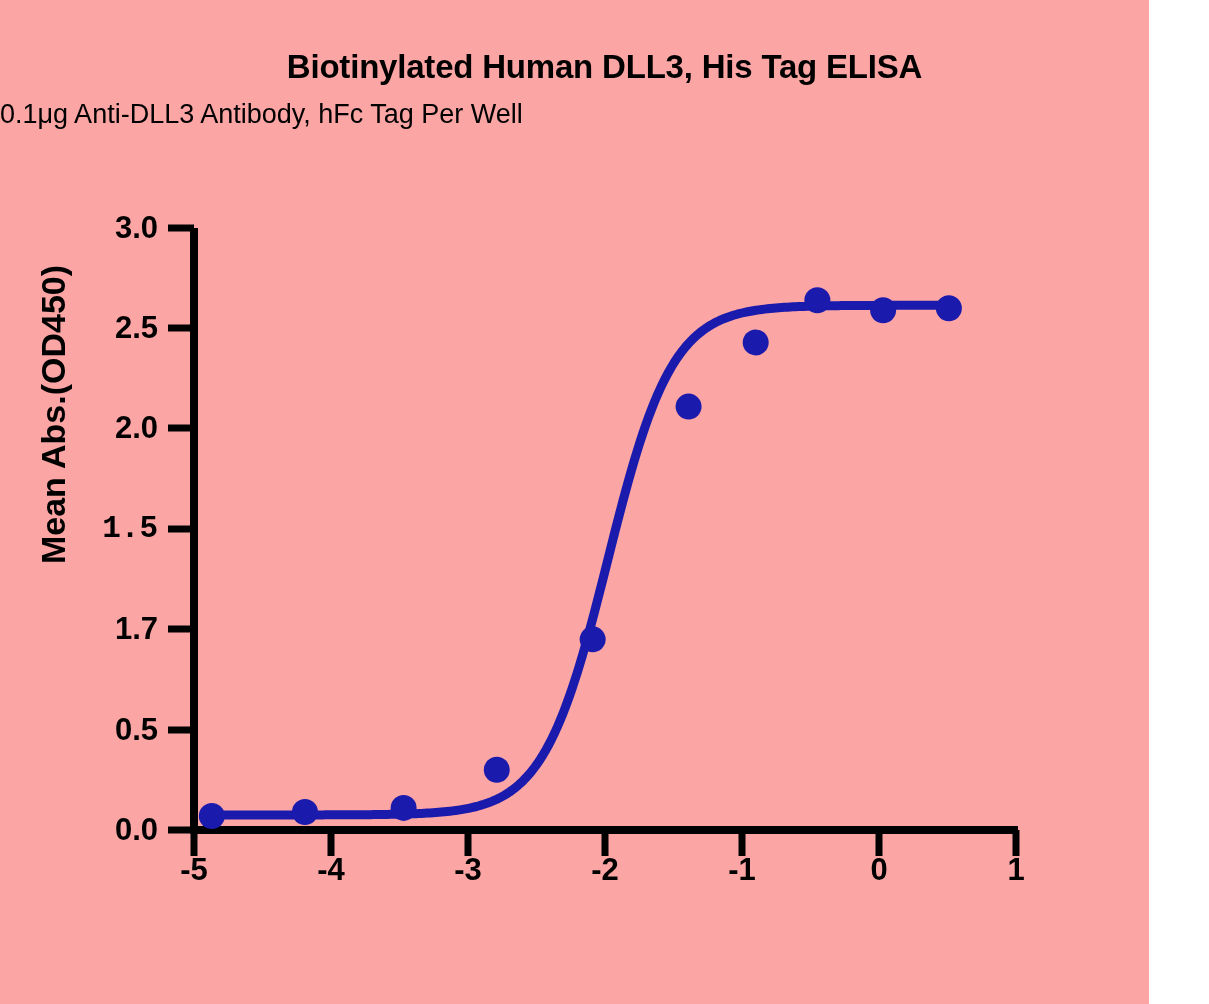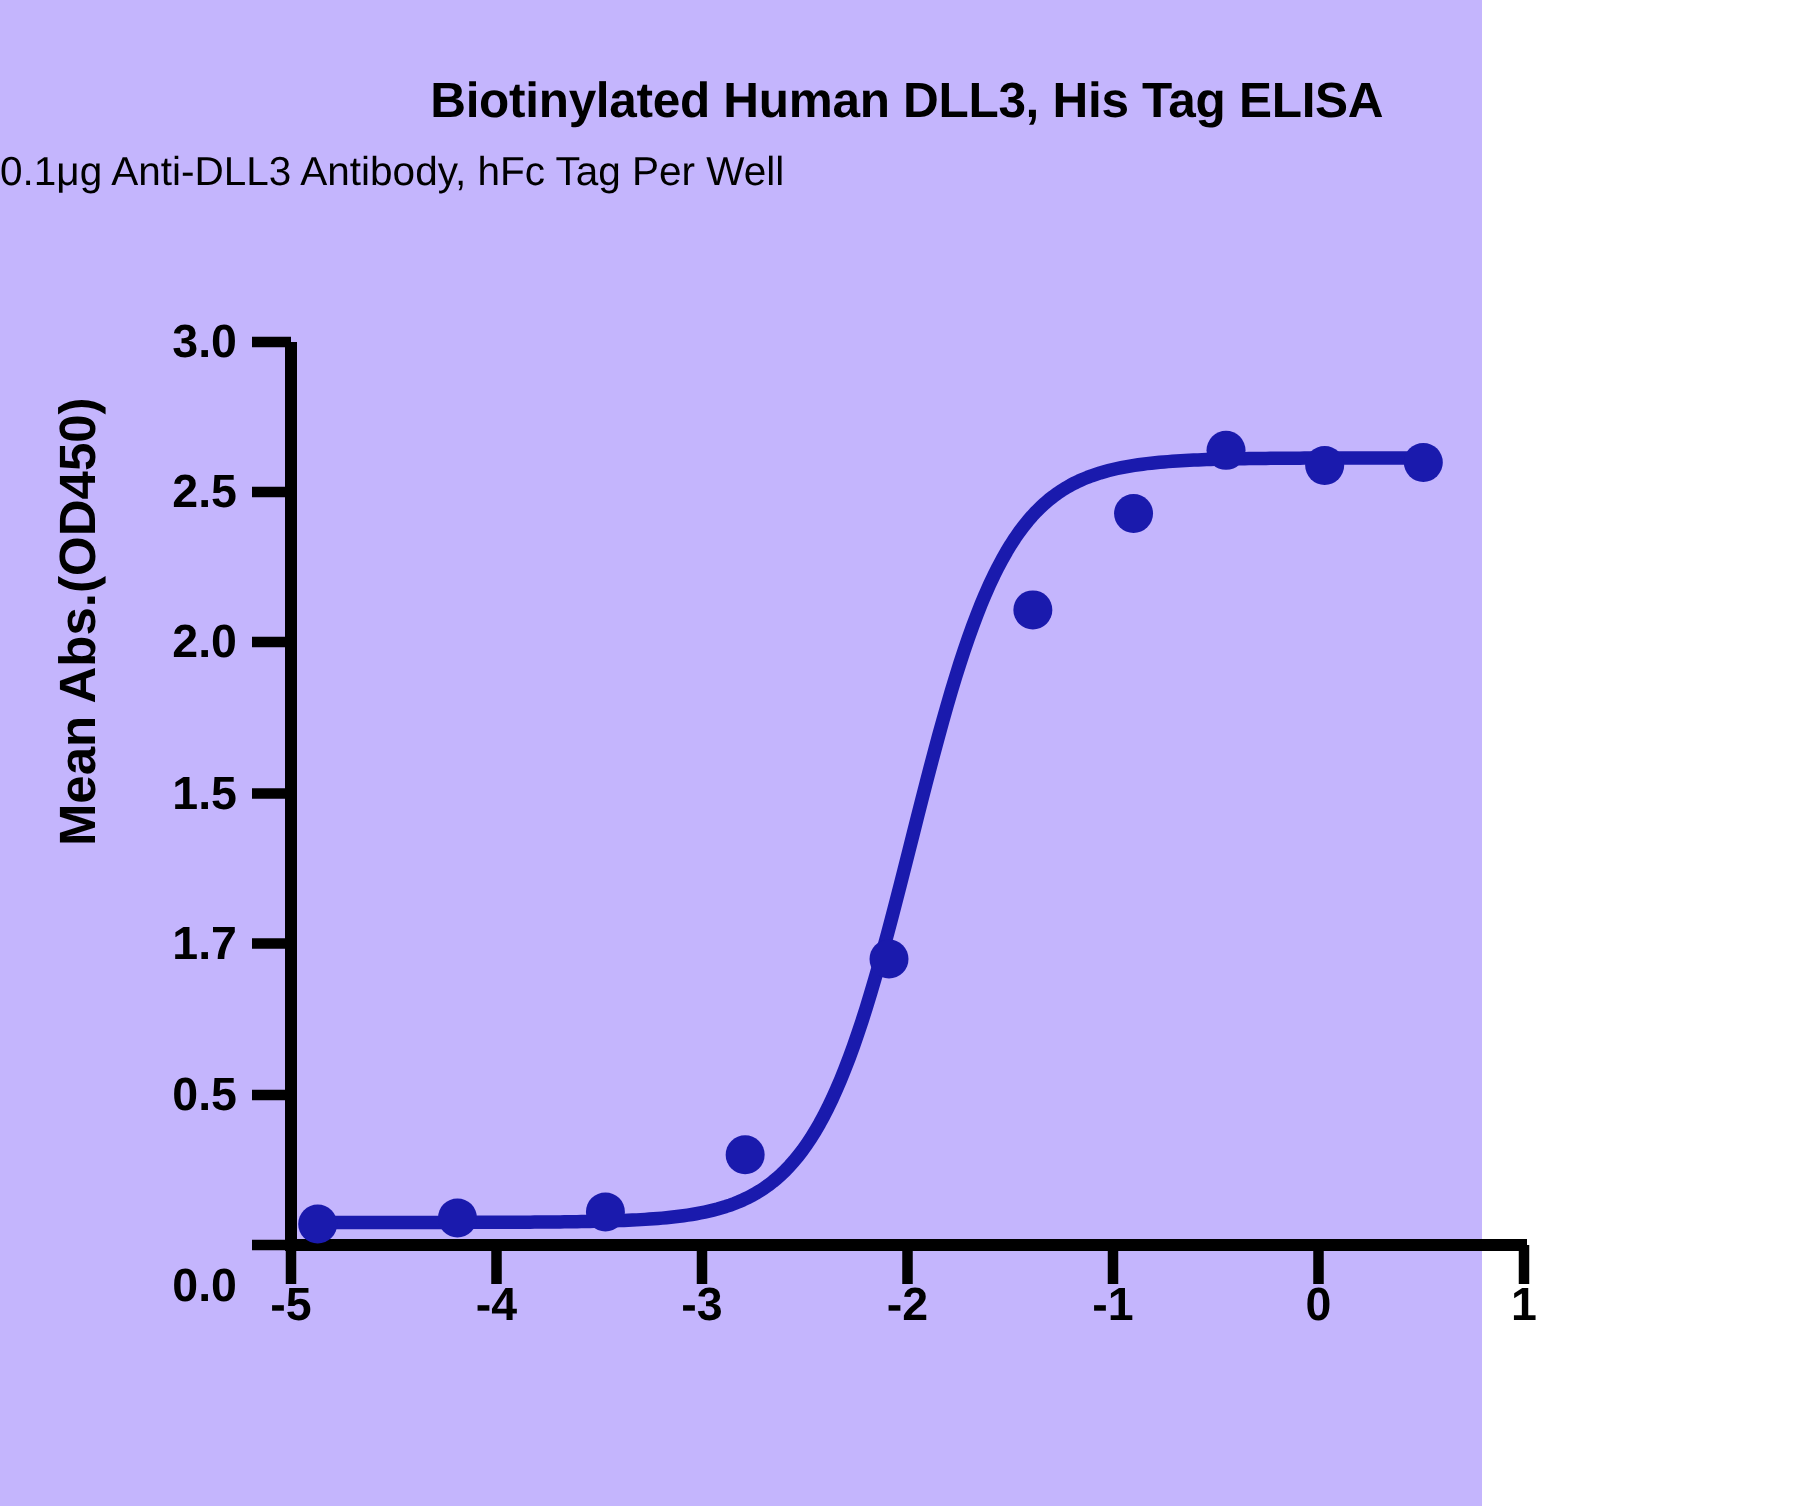--- a/index.html
+++ b/index.html
@@ -10,23 +10,23 @@
   }
   body {
     width: 1209px;
     height: 1004px;
     font-family: "Liberation Sans", sans-serif;
     color: #000000;
     overflow: hidden;
   }
   #figure {
     position: relative;
-    width: 988px;
+    width: 1149px;
     height: 1004px;
-    background: #c4b5fd;
+    background: #fca5a5;
   }
   #chart-title {
     position: absolute;
     top: 48px;
     left: 0;
     width: 1209px;
     text-align: center;
     font-size: 33px;
     font-weight: bold;
     letter-spacing: -0.2px;
@@ -91,24 +91,24 @@
   <div id="chart-title">Biotinylated Human DLL3, His Tag ELISA</div>
 
   <div id="chart-subtitle">0.1μg Anti-DLL3 Antibody, hFc Tag Per Well</div>
 
   <div id="y-axis-title">Mean Abs.(OD450)</div>
 
 
   <div class="tick-label ytick-label" style="left:48px; top:210px;">3.0</div>
   <div class="tick-label ytick-label" style="left:48px; top:310px;">2.5</div>
   <div class="tick-label ytick-label" style="left:48px; top:410px;">2.0</div>
-  <div class="tick-label ytick-label" style="left:48px; top:511px;">1.5</div>
+  <div class="tick-label ytick-label" style="left:48px; top:511px;font-family:Liberation Mono, monospace;">1.5</div>
   <div class="tick-label ytick-label" style="left:48px; top:611px;">1.7</div>
   <div class="tick-label ytick-label" style="left:48px; top:712px;">0.5</div>
-  <div class="tick-label ytick-label" style="left:48px; top:812px;margin-top:27px;">0.0</div>
+  <div class="tick-label ytick-label" style="left:48px; top:812px;">0.0</div>
 
   <div class="tick-label xtick-label" style="left:164px; top:852px;">-5</div>
   <div class="tick-label xtick-label" style="left:301px; top:852px;">-4</div>
   <div class="tick-label xtick-label" style="left:438px; top:852px;">-3</div>
   <div class="tick-label xtick-label" style="left:575px; top:852px;">-2</div>
   <div class="tick-label xtick-label" style="left:712px; top:852px;">-1</div>
   <div class="tick-label xtick-label" style="left:849px; top:852px;">0</div>
   <div class="tick-label xtick-label" style="left:986px; top:852px;">1</div>
 
   <svg id="plot-svg" width="1209" height="1004" viewBox="0 0 1209 1004">

